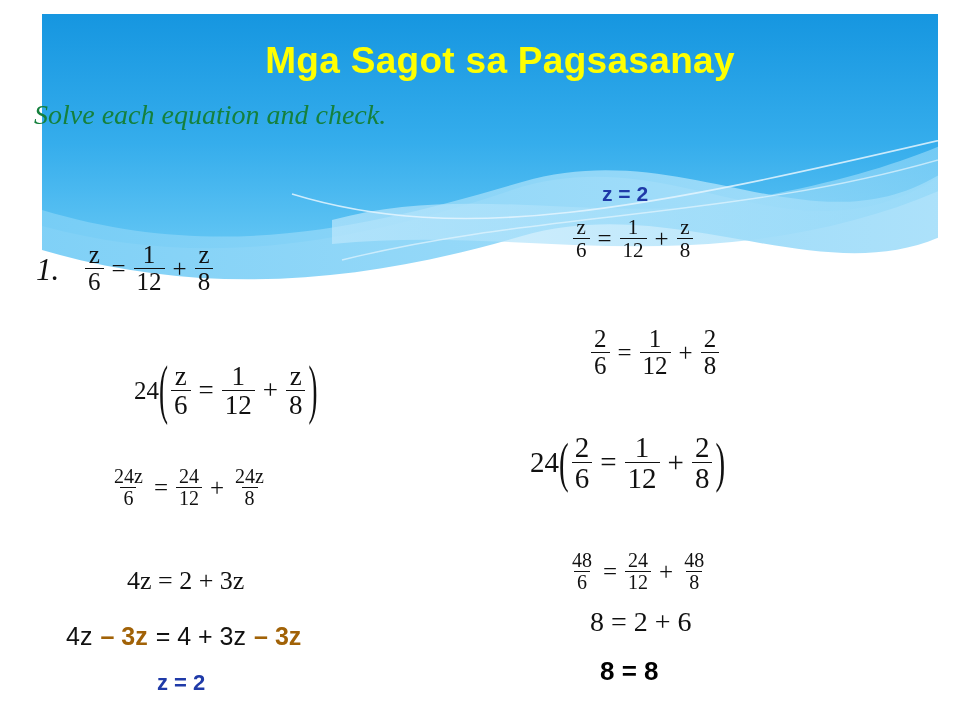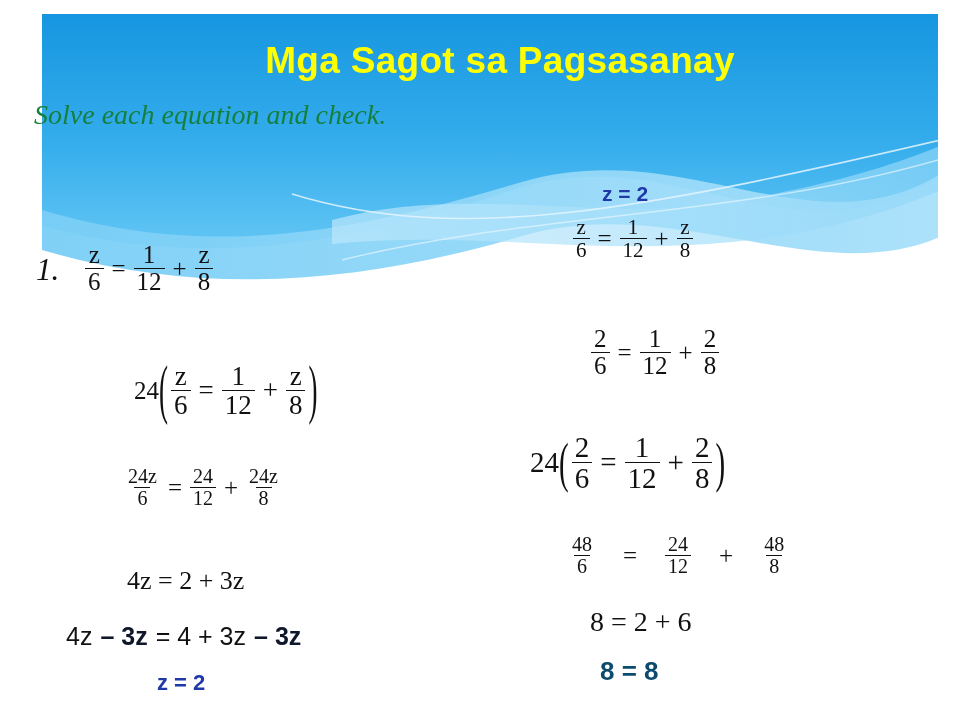--- a/index.html
+++ b/index.html
@@ -119,31 +119,31 @@
     transform: scaleY(2.45);
     transform-origin: center;
     font-weight: 300;
   }
   .med-paren {
     display: inline-block;
     transform: scaleY(1.9);
     transform-origin: center;
   }
   .red {
-    color: #0f172a;
+    color: #a16207;
     font-family: "Liberation Sans", sans-serif;
     font-weight: bold;
   }
   .blue-bold {
     color: #1F3AA8;
     font-family: "Liberation Sans", sans-serif;
     font-weight: bold;
   }
   .red-bold {
-    color: #0c4a6e;
+    color: #000000;
     font-family: "Liberation Sans", sans-serif;
     font-weight: bold;
   }
   .sans {
     font-family: Liberation Sans, sans-serif;
   }
 </style>
 </head>
 <body>
 
@@ -211,21 +211,21 @@
       <span class="den">12</span>
     </span>
     <span class="op">+</span>
     <span class="frac">
       <span class="num">z</span>
       <span class="den">8</span>
     </span>
     <span class="big-paren">)</span>
   </div>
 
-  <div class="math" style="left:100px; top:452px; font-size:25px;">
+  <div class="math" style="left:86px; top:452px; font-size:25px;">
     <span class="frac" style="font-size:20px;">
       <span class="num">24z</span>
       <span class="den">6</span>
     </span>
     <span class="op">=</span>
     <span class="frac" style="font-size:20px;">
       <span class="num">24</span>
       <span class="den">12</span>
     </span>
     <span class="op">+</span>
@@ -293,21 +293,21 @@
       <span class="den">12</span>
     </span>
     <span class="op">+</span>
     <span class="frac">
       <span class="num">2</span>
       <span class="den">8</span>
     </span>
     <span class="med-paren">)</span>
   </div>
 
-  <div class="math" style="left:544px; top:520px; font-size:25px;gap:20px;">
+  <div class="math" style="left:544px; top:536px; font-size:25px;">
     <span class="frac" style="font-size:20px;">
       <span class="num">48</span>
       <span class="den">6</span>
     </span>
     <span class="op">=</span>
     <span class="frac" style="font-size:20px;">
       <span class="num">24</span>
       <span class="den">12</span>
     </span>
     <span class="op">+</span>

